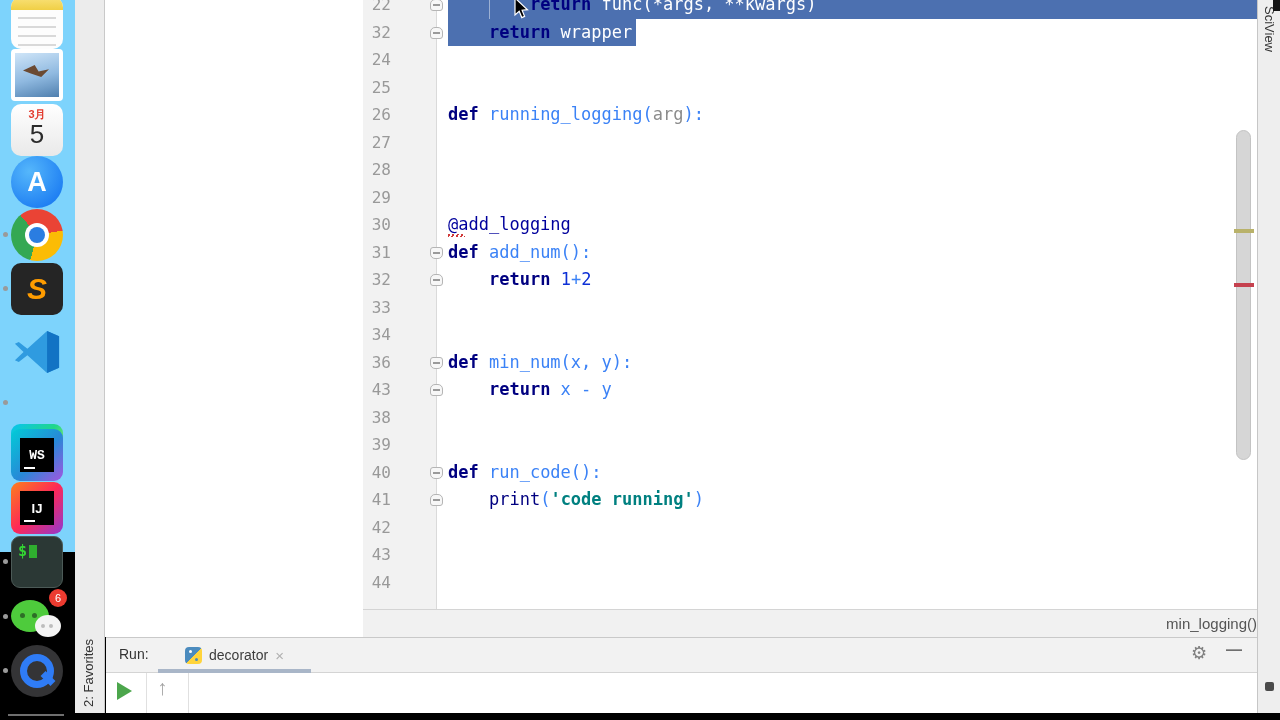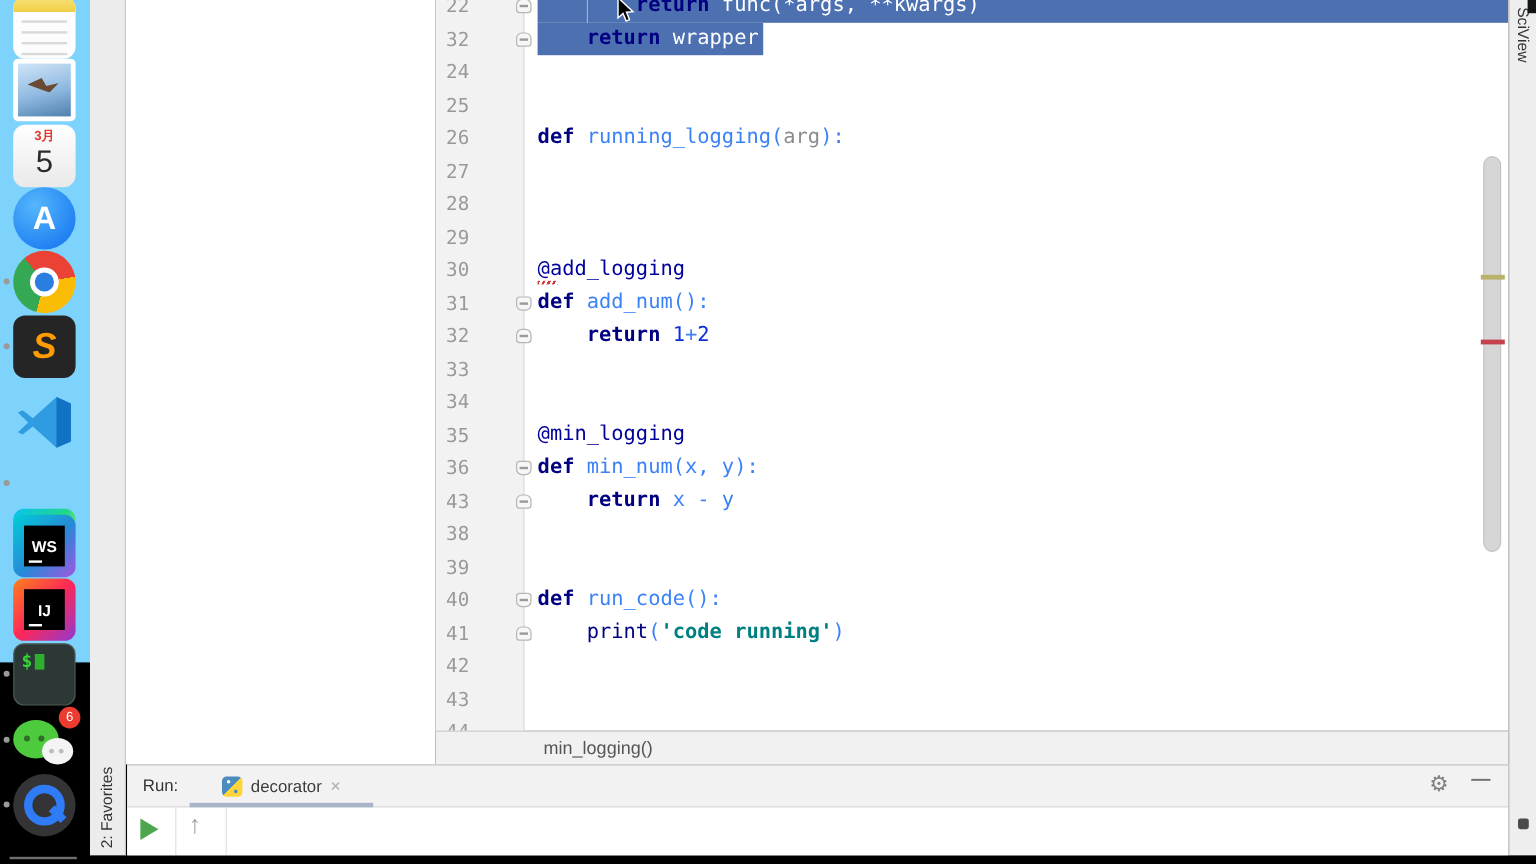--- a/index.html
+++ b/index.html
@@ -77,21 +77,21 @@
         border-radius:3px;box-sizing:border-box;z-index:4;}
   .fold::after{content:"";position:absolute;left:2px;right:2px;top:4px;height:2px;background:#9a9a9a;}
   .fold-start{border-radius:3px 3px 5px 5px;}
   .fold-end{border-radius:5px 5px 3px 3px;}
   .squig{position:absolute;left:85px;top:23px;width:17px;height:3px;z-index:4;
          background:repeating-linear-gradient(115deg,#d03a3a 0 2px,transparent 2px 4px);}
   .cursor{position:absolute;left:150px;top:-2px;z-index:30;}
   
   .breadcrumb{position:absolute;left:363px;top:609px;width:894px;height:28px;background:#f1f1f1;
               border-top:1px solid #d4d4d4;box-sizing:border-box;z-index:3;
-              font-size:15px;color:#555;line-height:27px;padding-left:90px;}
+              font-size:15px;color:#555;line-height:27px;padding-left:90px;text-align:right;}
   
   .sb-thumb{position:absolute;left:1236px;top:130px;width:15px;height:330px;background:#d6d6d6;
             border:1px solid #c3c3c3;border-radius:8px;box-sizing:border-box;z-index:3;}
   .sb-mark{position:absolute;left:1234px;width:20px;height:4px;z-index:4;}
   
   .stripe-right{position:absolute;left:1257px;top:0;width:23px;height:713px;background:#eeeeee;
                 border-left:1px solid #c6c6c6;box-sizing:border-box;z-index:4;}
   .stripe-right .vlabel{position:absolute;left:4px;top:6px;writing-mode:vertical-rl;font-size:13px;color:#333;white-space:nowrap;}
   .stripe-right .mini-ic{position:absolute;left:7px;top:682px;width:9px;height:9px;background:#4a4a4a;border-radius:2px;}
   .corner-dark{position:absolute;left:1273px;top:0;width:7px;height:11px;background:#141414;z-index:6;}
@@ -168,21 +168,21 @@
         </svg>
       </div>
     </div>
     <div class="dock-item" style="top: 377px;">
       <div class="ic ic-jb jb-pc">
         <div class="jb-in">PC</div>
         <div class="jb-bar"></div>
       </div>
       <span class="run-dot"></span>
     </div>
-    <div class="dock-item" style="top: 429px;">
+    <div class="dock-item" style="top: 429px; font-family: Liberation Mono, monospace;">
       <div class="ic ic-jb jb-ws">
         <div class="jb-in">WS</div>
         <div class="jb-bar"></div>
       </div>
     </div>
     <div class="dock-item" style="top: 482px;">
       <div class="ic ic-jb jb-ij">
         <div class="jb-in">IJ</div>
         <div class="jb-bar"></div>
       </div>
@@ -278,24 +278,20 @@
       </div>
       <div class="row">
         <span class="num">33</span>
         <span class="code"></span>
       </div>
       <div class="row">
         <span class="num">34</span>
         <span class="code"></span>
       </div>
       <div class="row">
-        <span class="num">35</span>
-        <span class="code"><span class="t-d">@min_logging</span></span>
-      </div>
-      <div class="row">
         <span class="num">36</span>
         <div class="fold fold-start"></div>
         <span class="code"><span class="t-k">def</span><span class="t-p"> min_num(x, y):</span></span>
       </div>
       <div class="row">
         <span class="num">43</span>
         <div class="fold fold-end"></div>
         <span class="code"><span class="t-p">    </span><span class="t-k">return</span><span class="t-p"> x - y</span></span>
       </div>
       <div class="row">

